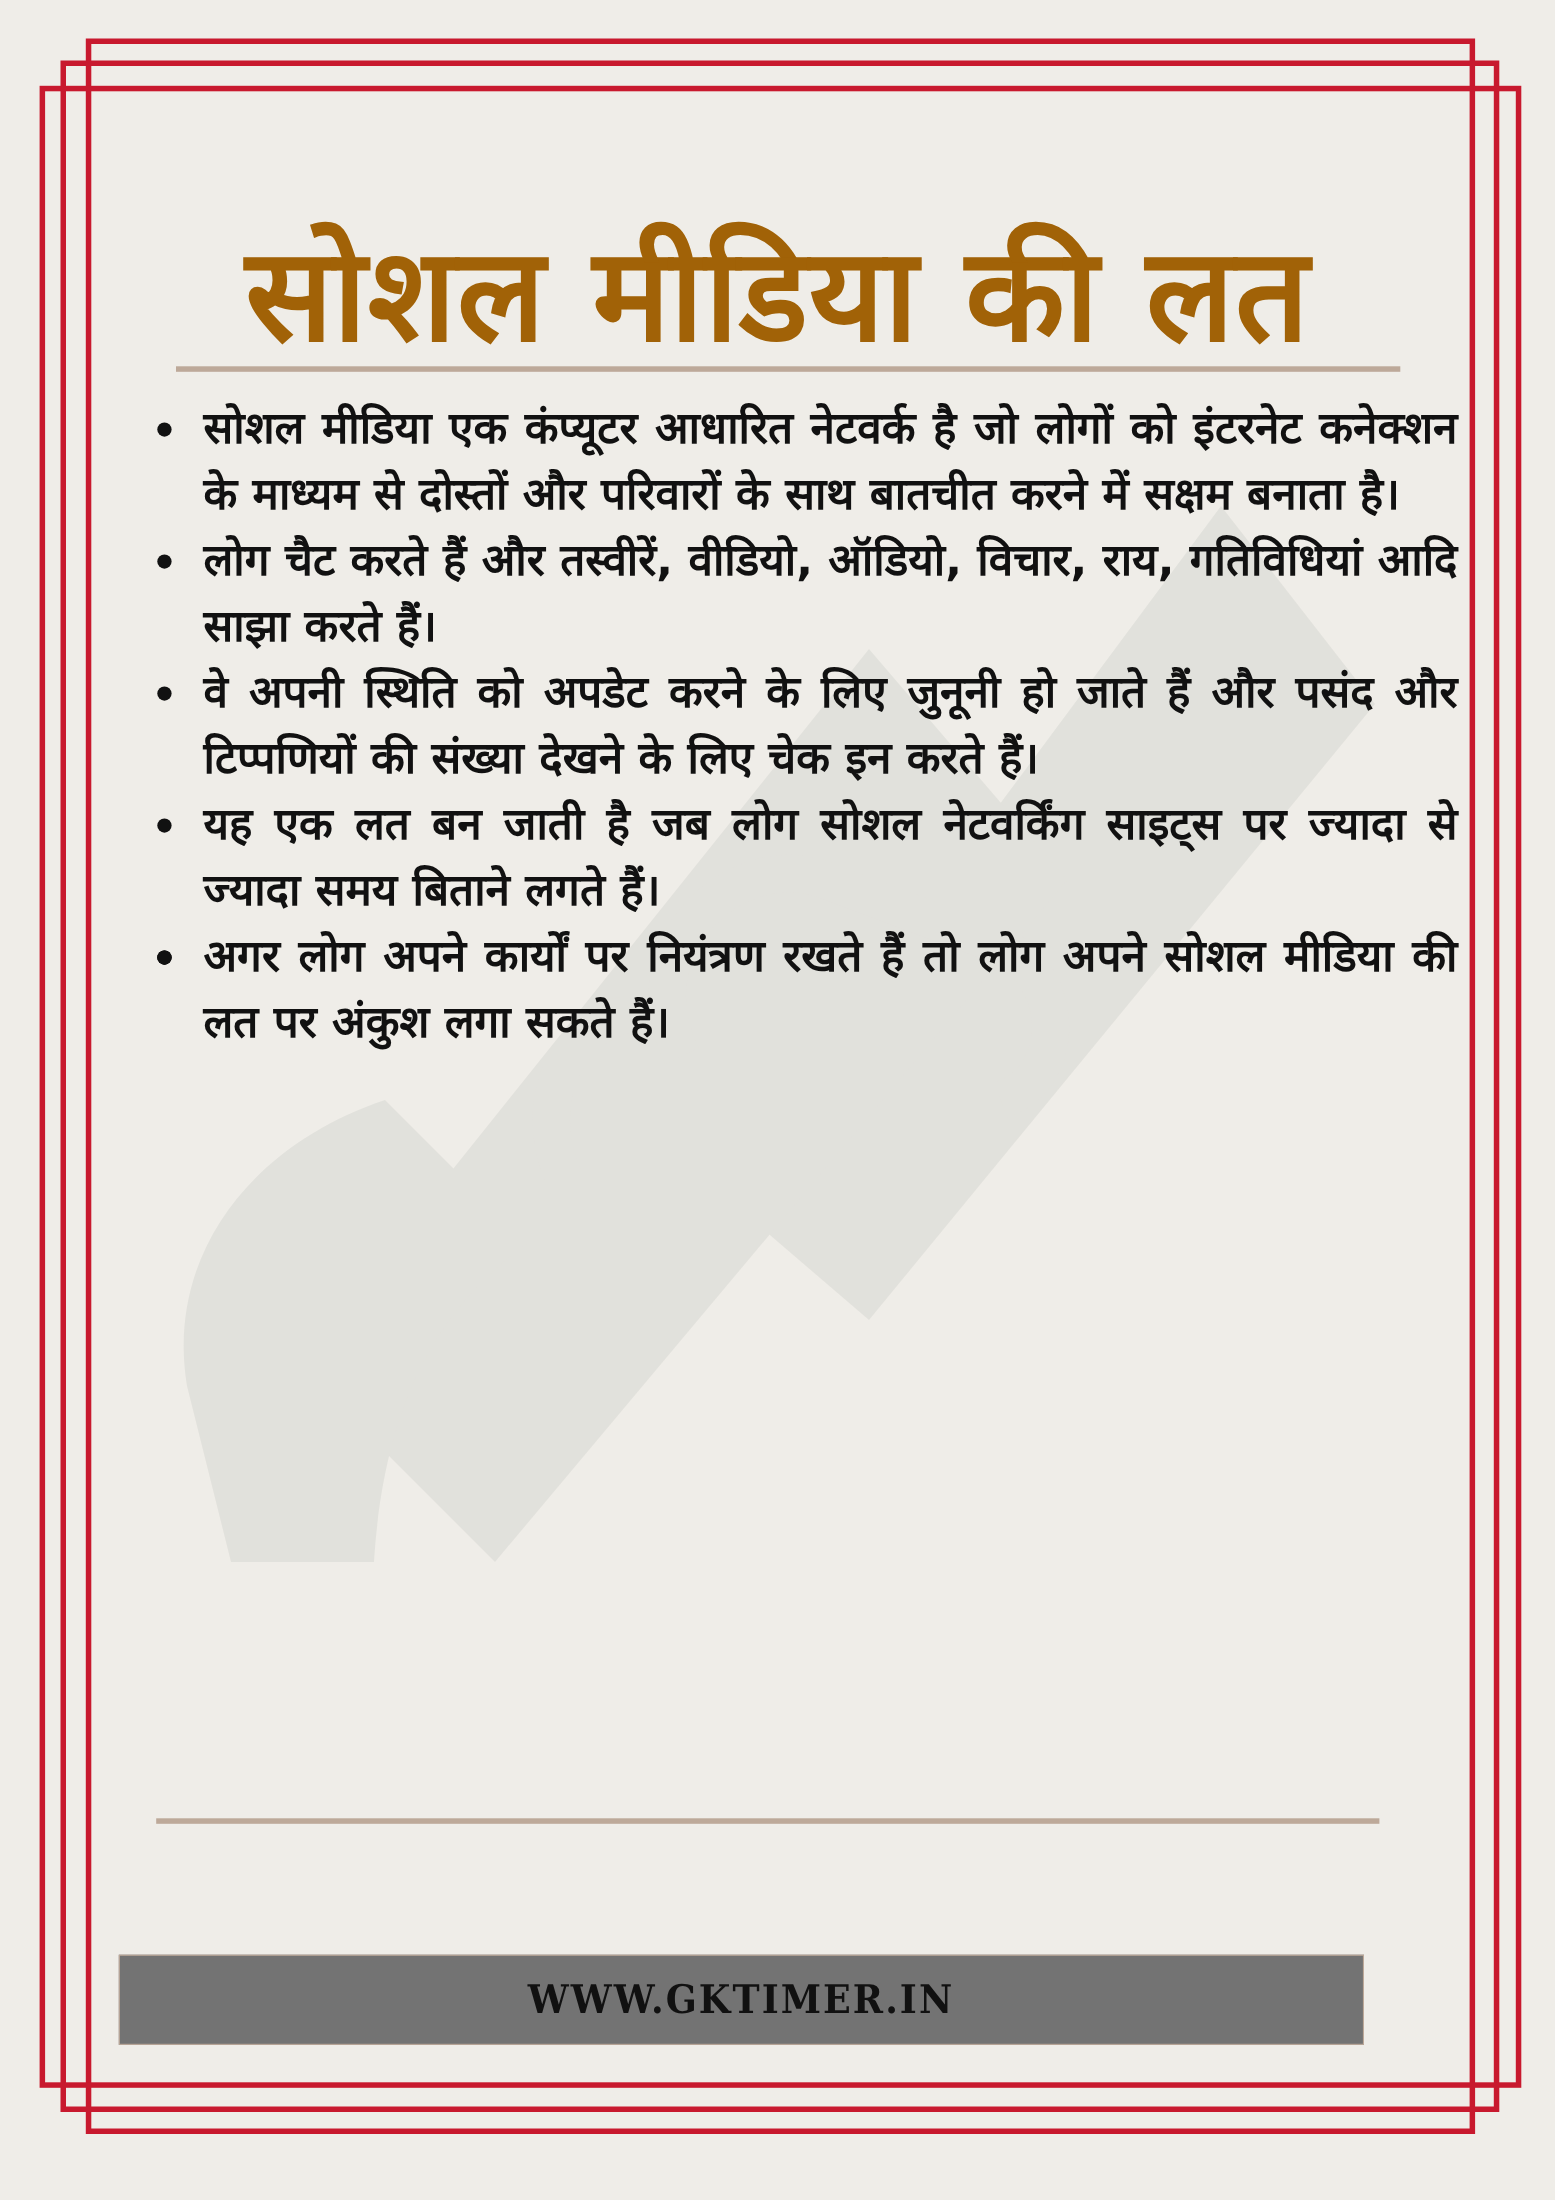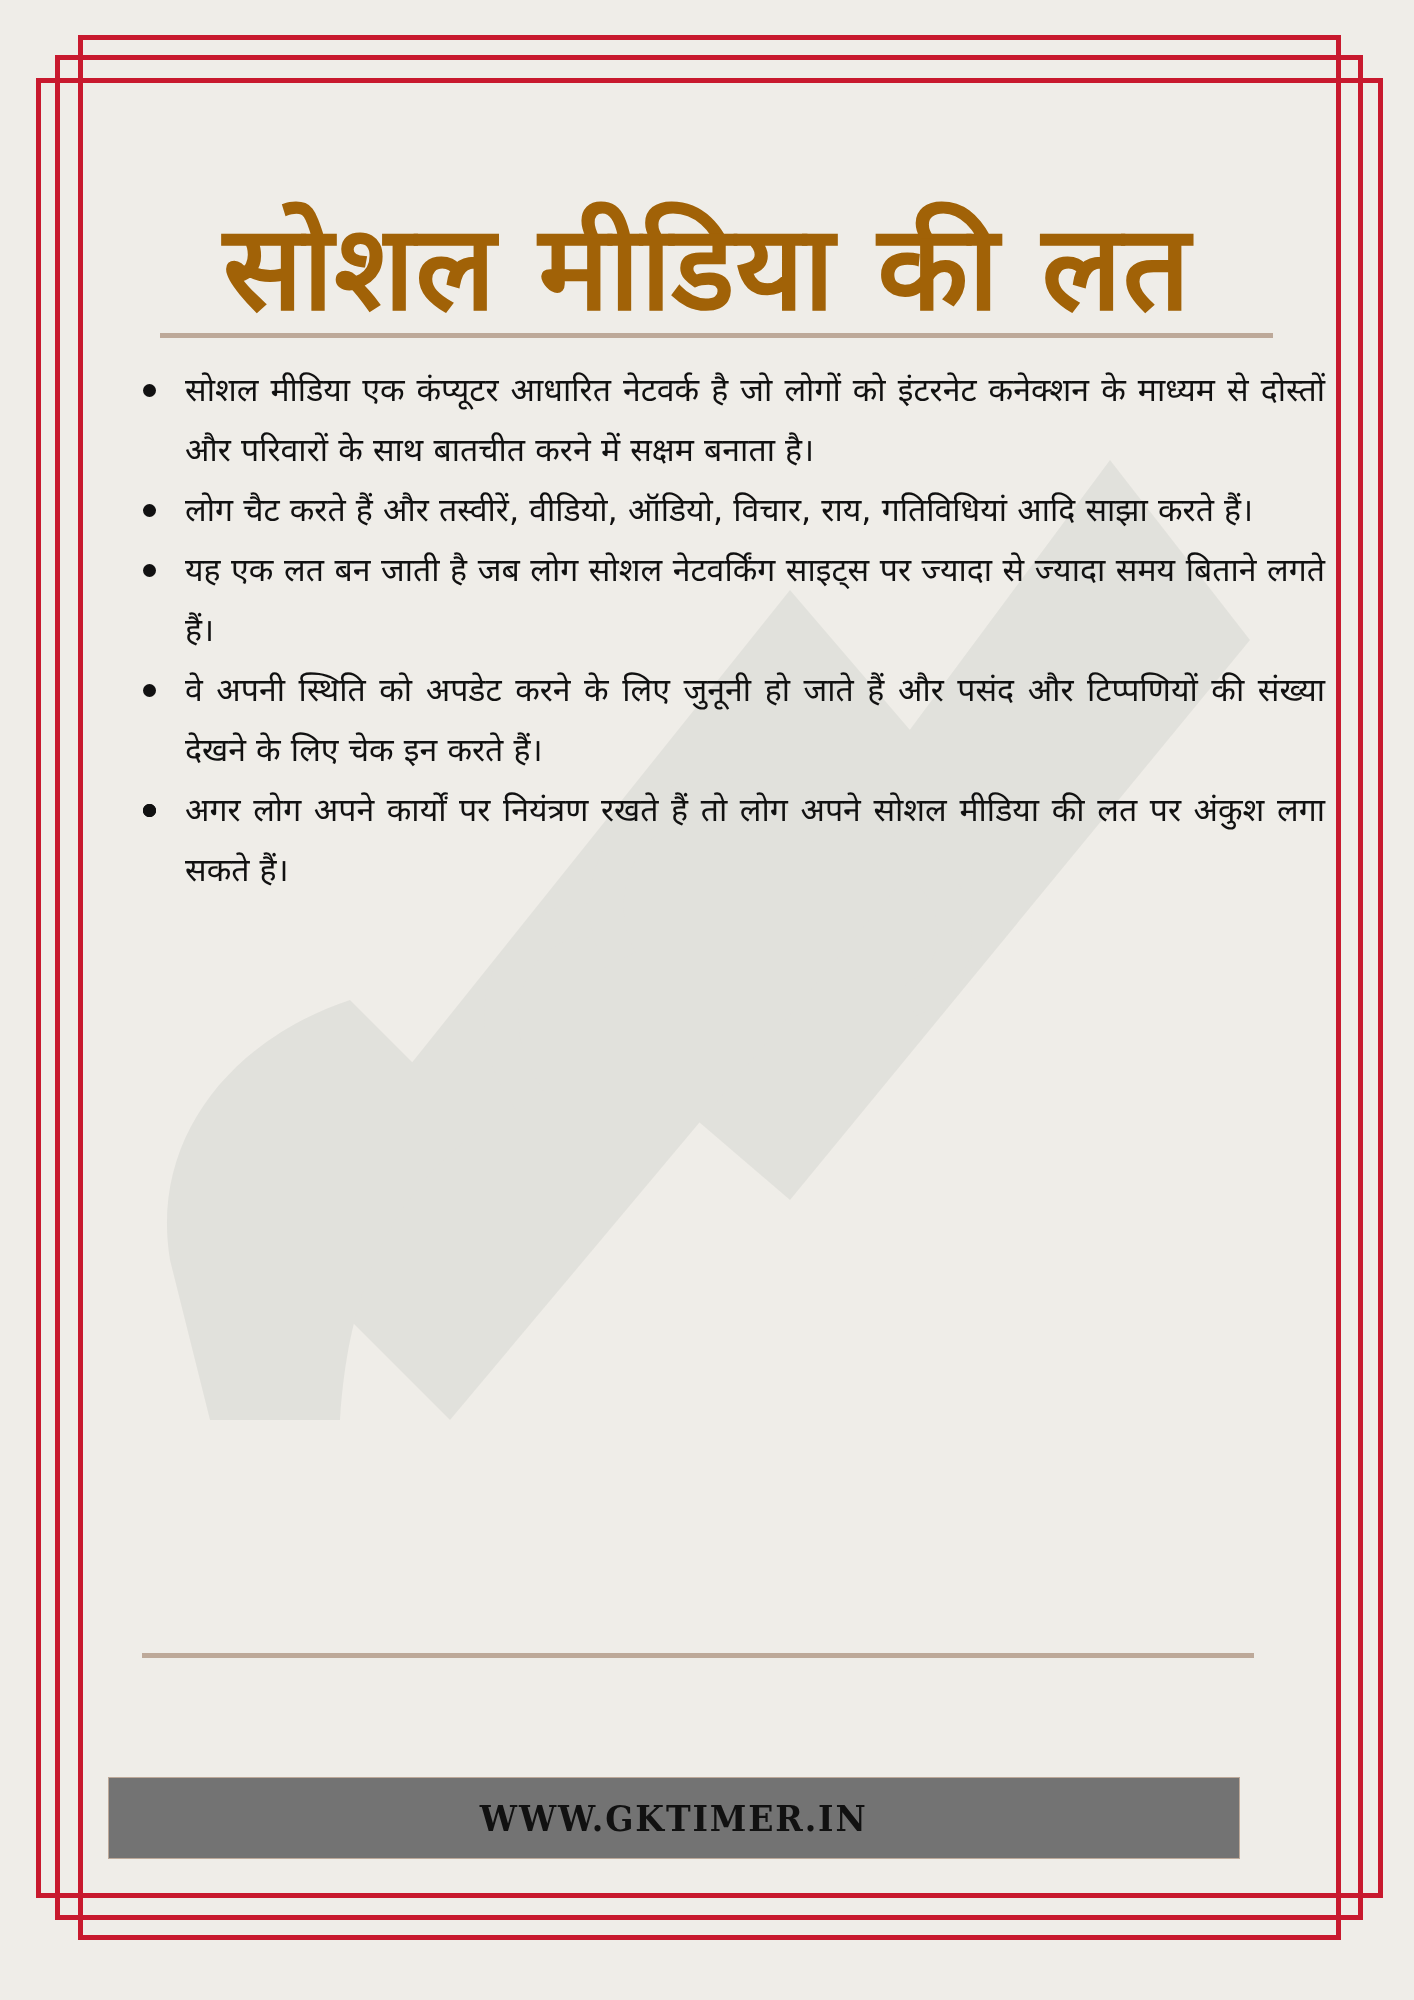--- a/index.html
+++ b/index.html
@@ -59,23 +59,23 @@
       left: 135px;
       top: 360px;
       width: 1190px;
       margin: 0;
       padding: 0;
       list-style: none;
     }
     .bullet-item {
       position: relative;
       padding-left: 50px;
-      font-size: 32px;
+      font-size: 40px;
       line-height: 60px;
-      font-weight: normal;
+      font-weight: bold;
       color: #111111;
       text-align: justify;
     }
     .bullet-dot {
       position: absolute;
       left: 8px;
       top: 24px;
       width: 13px;
       height: 13px;
       border-radius: 50%;
@@ -130,25 +130,25 @@
   <li class="bullet-item">
     <span class="bullet-dot"></span>
     <span>सोशल मीडिया एक कंप्यूटर आधारित नेटवर्क है जो लोगों को इंटरनेट कनेक्शन के माध्यम से दोस्तों और परिवारों के साथ बातचीत करने में सक्षम बनाता है।</span>
   </li>
   <li class="bullet-item">
     <span class="bullet-dot"></span>
     <span>लोग चैट करते हैं और तस्वीरें, वीडियो, ऑडियो, विचार, राय, गतिविधियां आदि साझा करते हैं।</span>
   </li>
   <li class="bullet-item">
     <span class="bullet-dot"></span>
-    <span>यह एक लत बन जाती है जब लोग सोशल नेटवर्किंग साइट्स पर ज्यादा से ज्यादा समय बिताने लगते हैं।</span>
+    <span>वे अपनी स्थिति को अपडेट करने के लिए जुनूनी हो जाते हैं और पसंद और टिप्पणियों की संख्या देखने के लिए चेक इन करते हैं।</span>
   </li>
   <li class="bullet-item">
     <span class="bullet-dot"></span>
-    <span>वे अपनी स्थिति को अपडेट करने के लिए जुनूनी हो जाते हैं और पसंद और टिप्पणियों की संख्या देखने के लिए चेक इन करते हैं।</span>
+    <span>यह एक लत बन जाती है जब लोग सोशल नेटवर्किंग साइट्स पर ज्यादा से ज्यादा समय बिताने लगते हैं।</span>
   </li>
   <li class="bullet-item">
     <span class="bullet-dot"></span>
   </li>
   <li class="bullet-item">
     <span class="bullet-dot"></span>
   </li>
   <li class="bullet-item">
     <span class="bullet-dot"></span>
     <span>अगर लोग अपने कार्यों पर नियंत्रण रखते हैं तो लोग अपने सोशल मीडिया की लत पर अंकुश लगा सकते हैं।</span>

